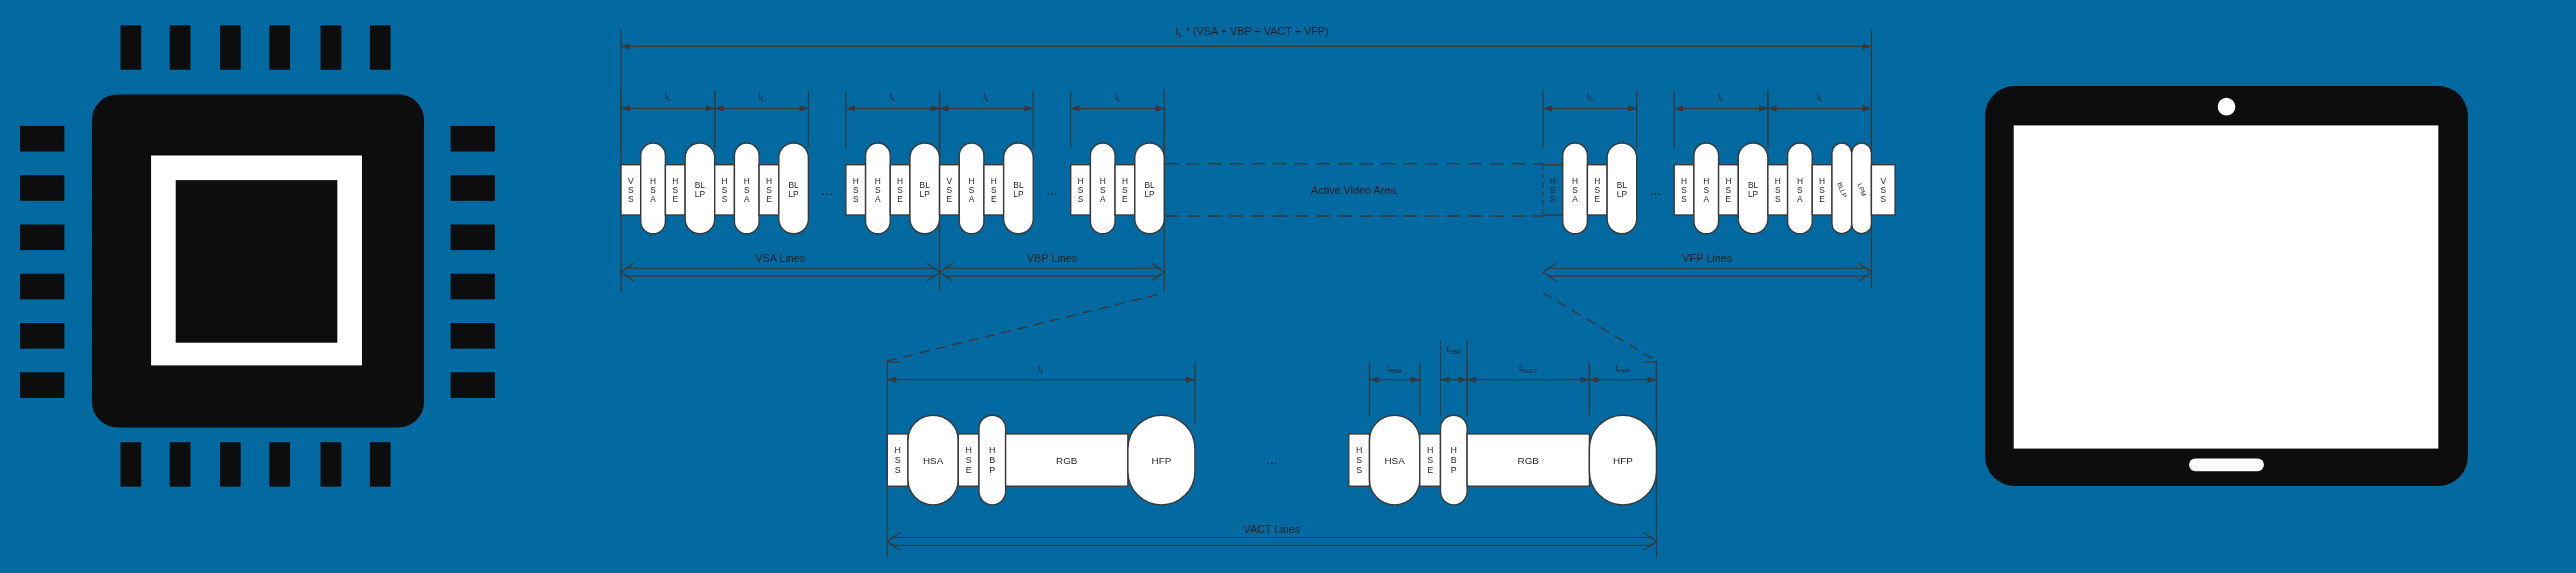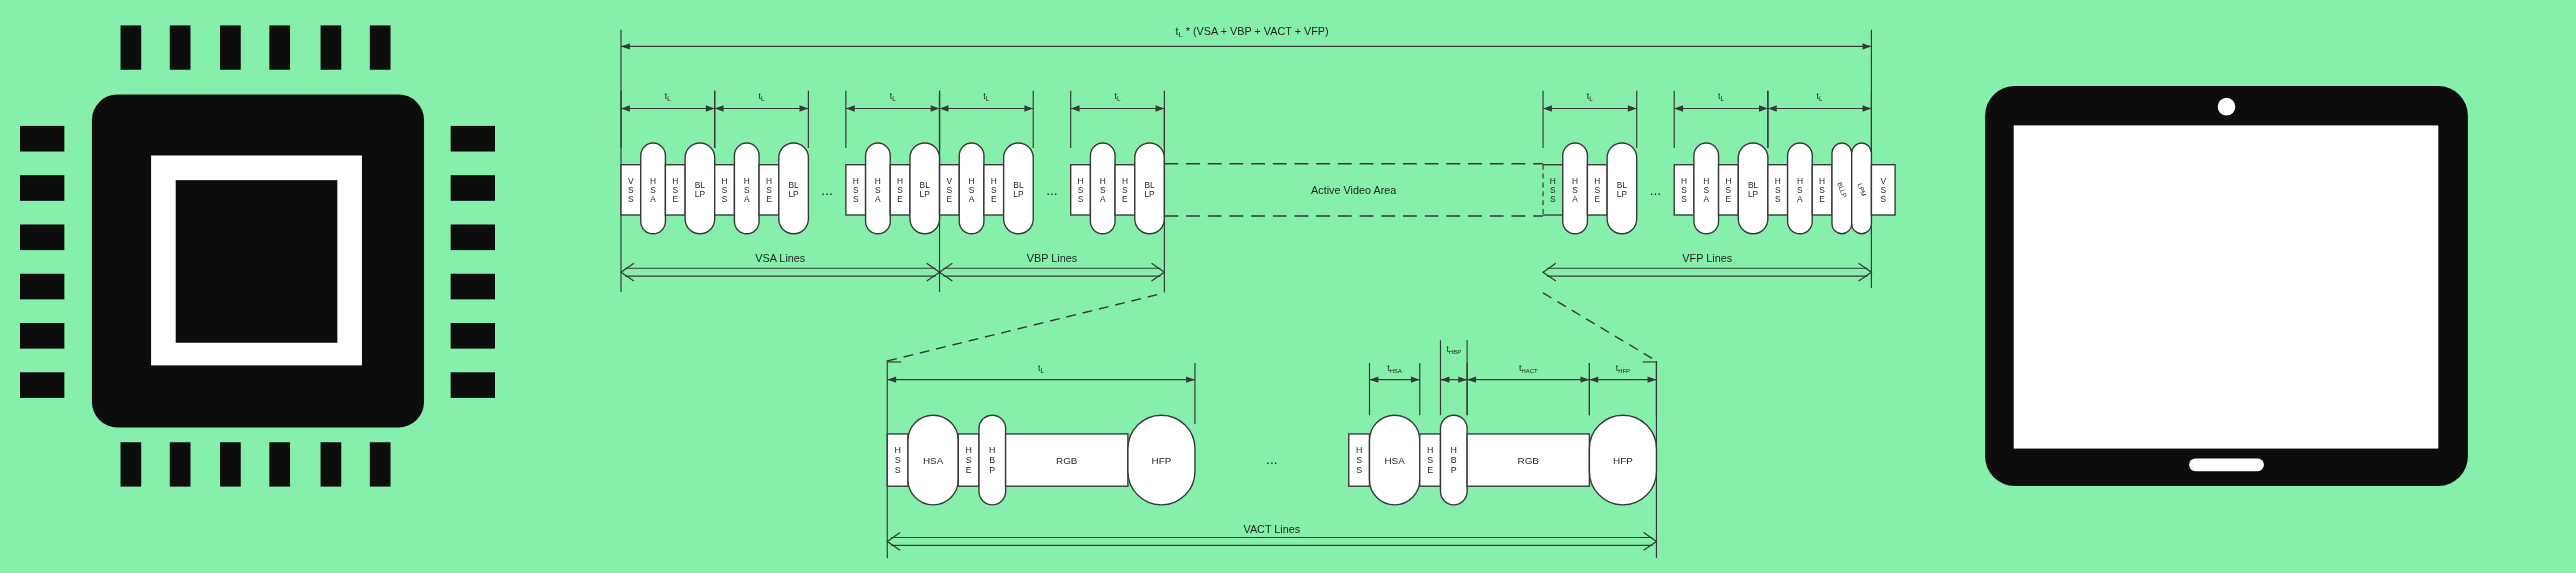--- a/index.html
+++ b/index.html
@@ -1,17 +1,17 @@
 <!DOCTYPE html>
 <html><head>
 <meta charset="utf-8">
 <style>
   html,body{margin:0;padding:0;background:#ffffff;}
   body{width:2576px;height:574px;position:relative;font-family:"Liberation Sans",sans-serif;}
-  .canvas{position:absolute;inset:0;background:#86efac;}
+  .canvas{position:absolute;inset:0;background:#0369a1;}
   .icon-svg{position:absolute;}
   svg text{font-family:"Liberation Sans",sans-serif;fill:#1f1f1f;}
 </style>
 </head>
 <body>
 
 <div class="canvas">
   <svg id="chip-icon" class="icon-svg" style="left:20px;top:25px;width:475px;height:462px" viewBox="0 0 482 468">
       <rect x="73" y="70" width="337" height="338" rx="26" fill="#0d0d0d"></rect>
       <rect x="133" y="132" width="214" height="213" fill="#ffffff"></rect>

